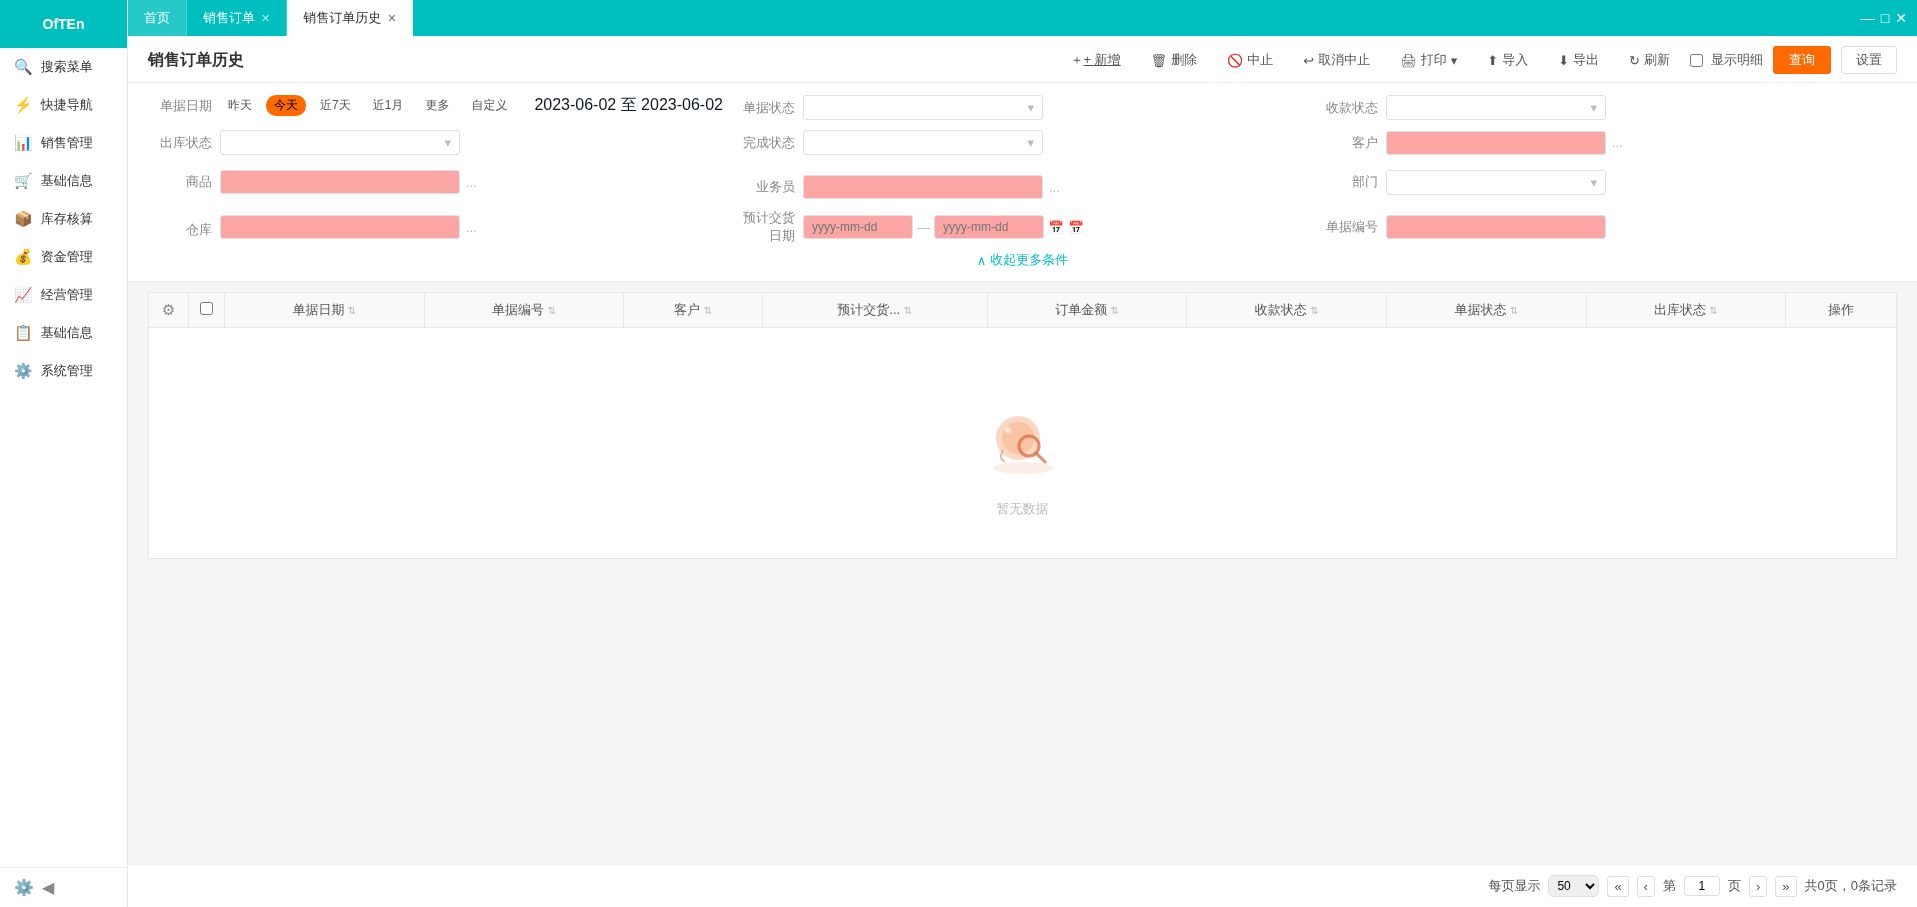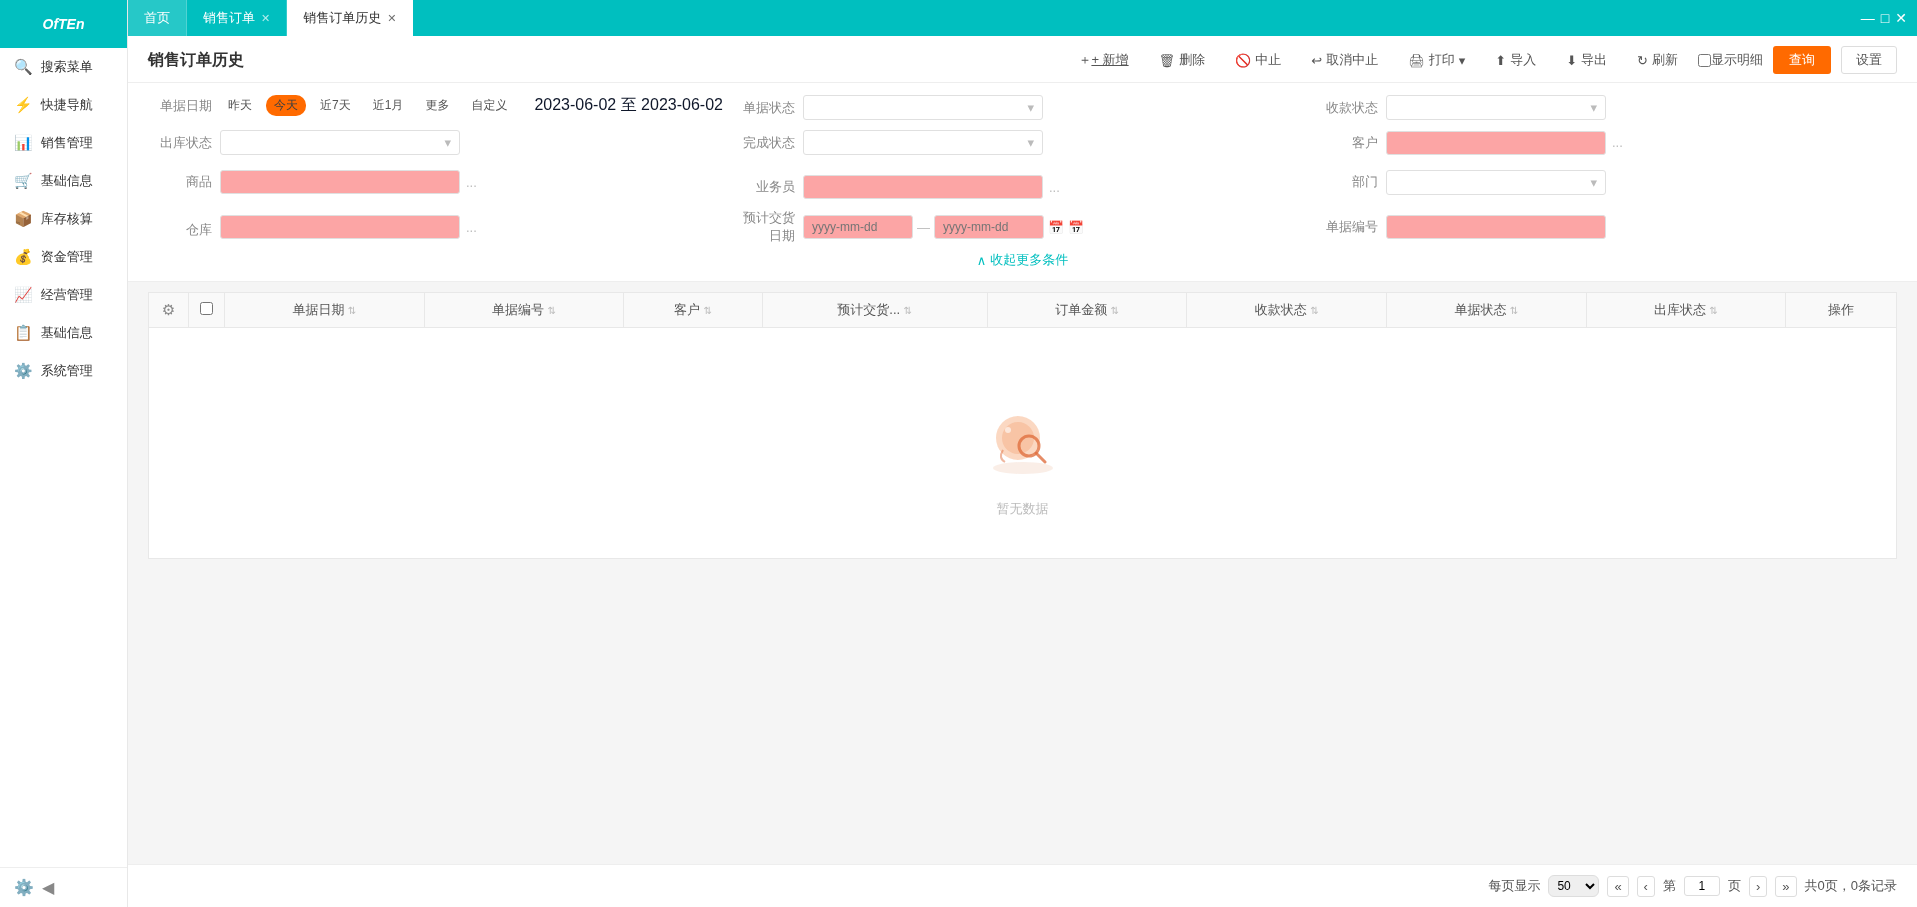--- a/index.html
+++ b/index.html
@@ -16,21 +16,20 @@
     }
     .sidebar-logo {
       height: 48px;
       background: #00bfbf;
       display: flex;
       align-items: center;
       justify-content: center;
       color: #fff;
       font-size: 14px;
       font-weight: bold;
-      font-style: italic;
     }
     .sidebar-item {
       display: flex;
       align-items: center;
       padding: 10px 14px;
       cursor: pointer;
       color: #333;
       gap: 8px;
     }
     .sidebar-item .icon { font-size: 15px; color: #888; }
@@ -125,21 +124,21 @@
     }
     .btn-setting {
       background: #fff;
       color: #555;
       border: 1px solid #ddd;
       border-radius: 3px;
       padding: 4px 14px;
       cursor: pointer;
       font-size: 13px;
     }
-    .display-detail { display: flex; align-items: center; gap: 0; color: #555; font-size: 12px; }
+    .display-detail { display: flex; align-items: center; gap: 8px; color: #555; font-size: 12px; }
     .display-detail input { margin: 0; }
 
     
     .filter-area {
       background: #fff;
       padding: 12px 20px;
       border-bottom: 1px solid #eee;
       flex-shrink: 0;
     }
     .filter-label {
@@ -175,21 +174,21 @@
     .date-filter { display: flex; align-items: center; gap: 6px; flex-shrink: 0; }
     .date-chip {
       padding: 2px 8px;
       border-radius: 3px;
       font-size: 12px;
       cursor: pointer;
       color: #555;
     }
     .date-chip.active {
       background: #ff6a00;
-      color: #404040;
+      color: #000000;
       border-radius: 10px;
     }
     .date-range { font-size: 16px; color: #0f172a; margin-left: 3px; }
     .collapse-row {
       display: flex;
       justify-content: center;
       margin-top: 6px;
     }
     .collapse-btn {
       color: #00bfbf;

